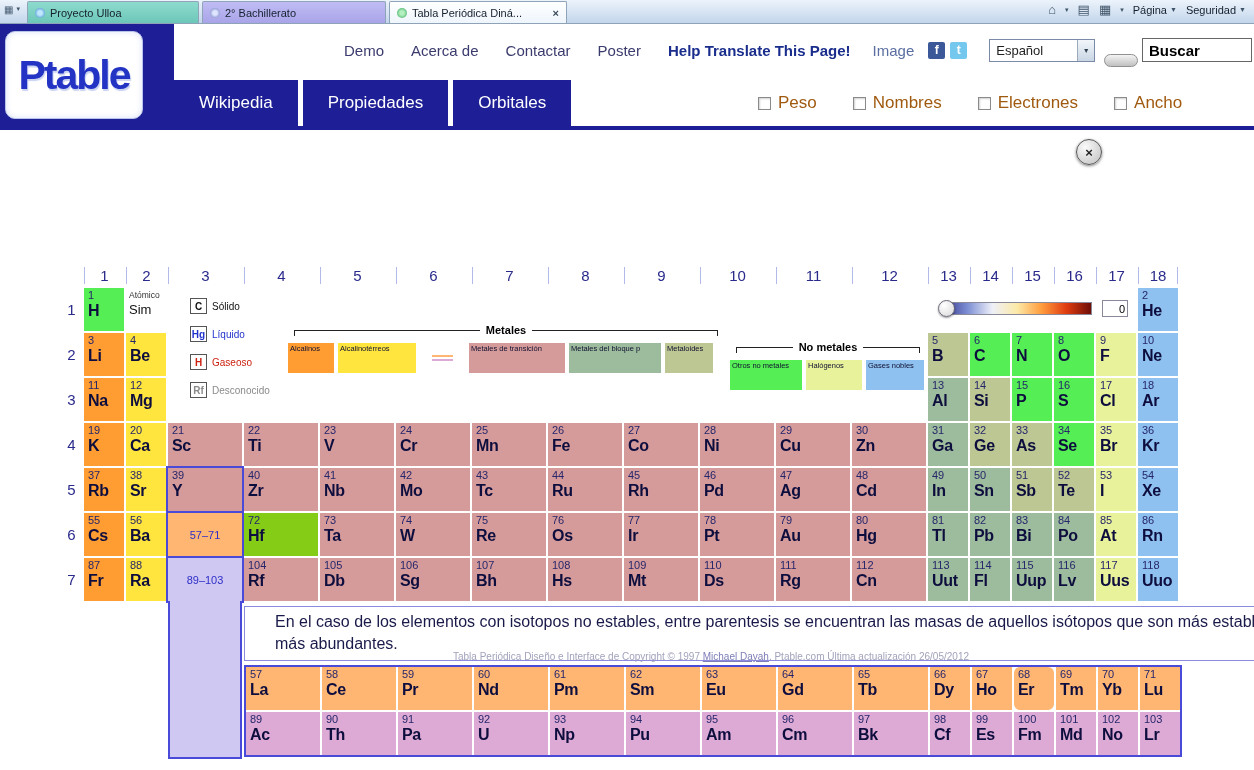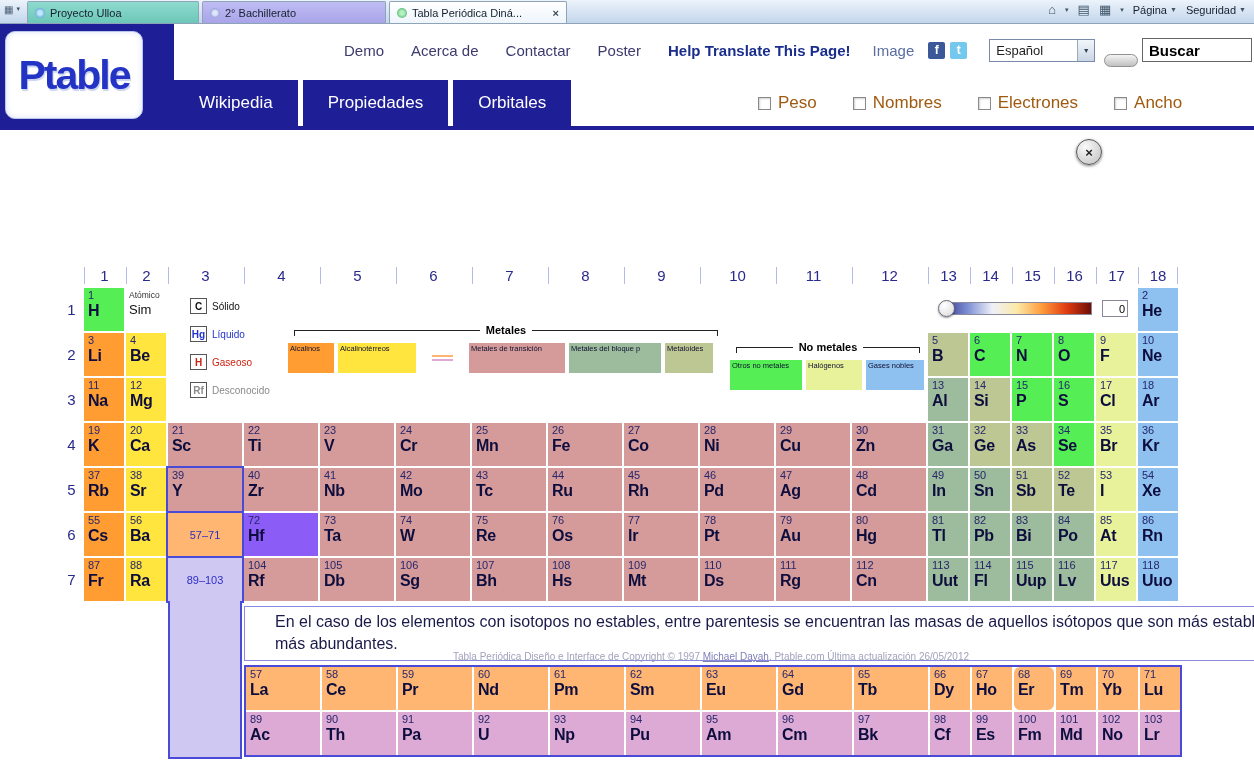--- a/index.html
+++ b/index.html
@@ -459,21 +459,21 @@
           <span class="sym">Xe</span>
         </div>
         <div class="el" style="background: rgb(255, 157, 51); grid-area: 6 / 1;">
           <span class="num">55</span>
           <span class="sym">Cs</span>
         </div>
         <div class="el" style="background: rgb(255, 229, 62); grid-area: 6 / 2;">
           <span class="num">56</span>
           <span class="sym">Ba</span>
         </div>
-        <div class="el" style="background: #8b5cf6; grid-area: 6 / 4;">
+        <div class="el" style="background: #84cc16; grid-area: 6 / 4;">
           <span class="num">72</span>
           <span class="sym">Hf</span>
         </div>
         <div class="el" style="background: rgb(213, 155, 155); grid-area: 6 / 5;">
           <span class="num">73</span>
           <span class="sym">Ta</span>
         </div>
         <div class="el" style="background: rgb(213, 155, 155); grid-area: 6 / 6;">
           <span class="num">74</span>
           <span class="sym">W</span>

